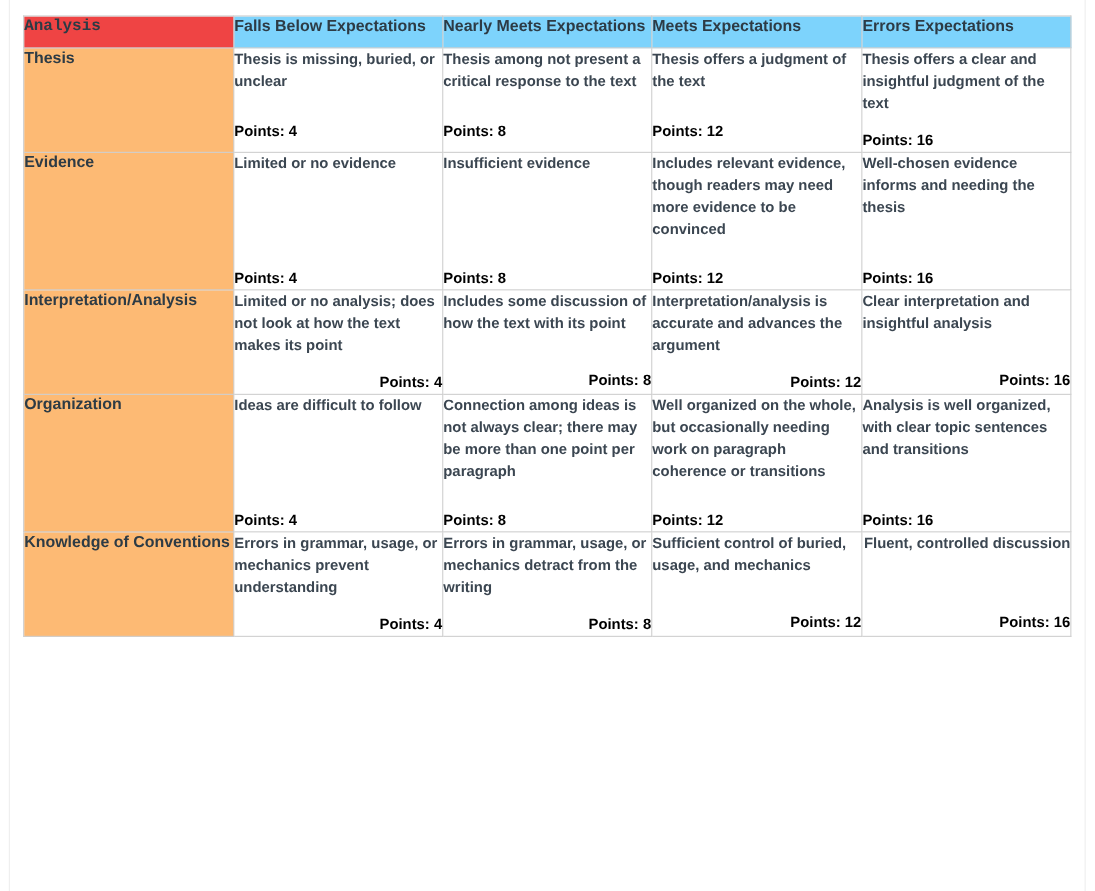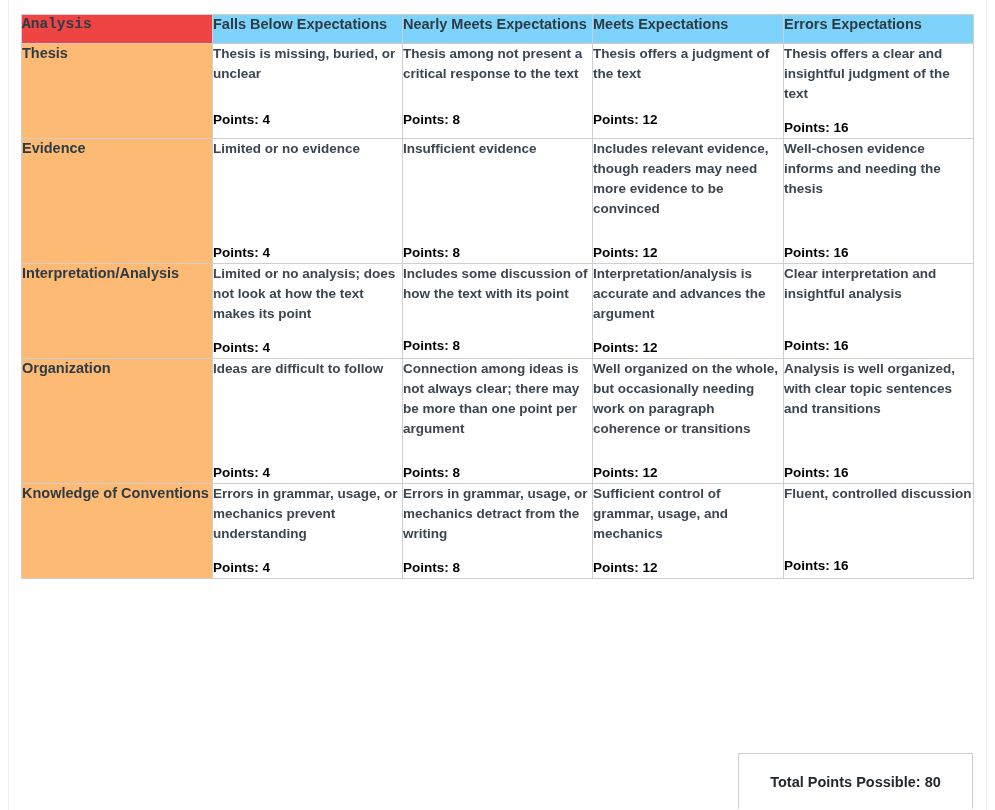--- a/index.html
+++ b/index.html
@@ -113,21 +113,21 @@
     font-weight: bold;
     color: #000000;
     font-size: 13.5px;
     margin-top: auto;
     padding-top: 14px;
   }
 
   
   tr.row-h-105 .rating-inner { min-height: 86px; }
   tr.row-h-155 .rating-inner { min-height: 124px; }
-  tr.row-h-118 .rating-inner { min-height: 92px; }
+  tr.row-h-118 .rating-inner { min-height: 92px; align-items: flex-end; }
 
   .total-box-wrap {
     position: absolute;
     left: 738px;
     top: 753px;
     width: 235px;
   }
   .total-box {
     border: 1px solid #cfcfcf;
     border-bottom: none;
@@ -259,21 +259,21 @@
         <tr class="row-h-155">
           <td class="criterion-cell">Organization</td>
           <td class="rating-cell">
             <div class="rating-inner">
               <div class="rating-desc">Ideas are difficult to follow</div>
               <div class="rating-points">Points: 4</div>
             </div>
           </td>
           <td class="rating-cell">
             <div class="rating-inner">
-              <div class="rating-desc">Connection among ideas is not always clear; there may be more than one point per argument</div>
+              <div class="rating-desc">Connection among ideas is not always clear; there may be more than one point per paragraph</div>
               <div class="rating-points">Points: 8</div>
             </div>
           </td>
           <td class="rating-cell">
             <div class="rating-inner">
               <div class="rating-desc">Well organized on the whole, but occasionally needing work on paragraph coherence or transitions</div>
               <div class="rating-points">Points: 12</div>
             </div>
           </td>
           <td class="rating-cell">
@@ -293,35 +293,30 @@
             </div>
           </td>
           <td class="rating-cell">
             <div class="rating-inner">
               <div class="rating-desc">Errors in grammar, usage, or mechanics detract from the writing</div>
               <div class="rating-points">Points: 8</div>
             </div>
           </td>
           <td class="rating-cell">
             <div class="rating-inner">
-              <div class="rating-desc">Sufficient control of grammar, usage, and mechanics</div>
+              <div class="rating-desc">Sufficient control of buried, usage, and mechanics</div>
               <div class="rating-points">Points: 12</div>
             </div>
           </td>
           <td class="rating-cell">
             <div class="rating-inner">
               <div class="rating-desc">Fluent, controlled discussion</div>
               <div class="rating-points">Points: 16</div>
             </div>
           </td>
         </tr>
 
       </tbody>
     </table>
   </div>
 
-  <div class="total-box-wrap">
-    <div class="total-box">
-      <span class="total-text">Total Points Possible: 80</span>
-    </div>
-  </div>
 
 </div>
 
 </body></html>

